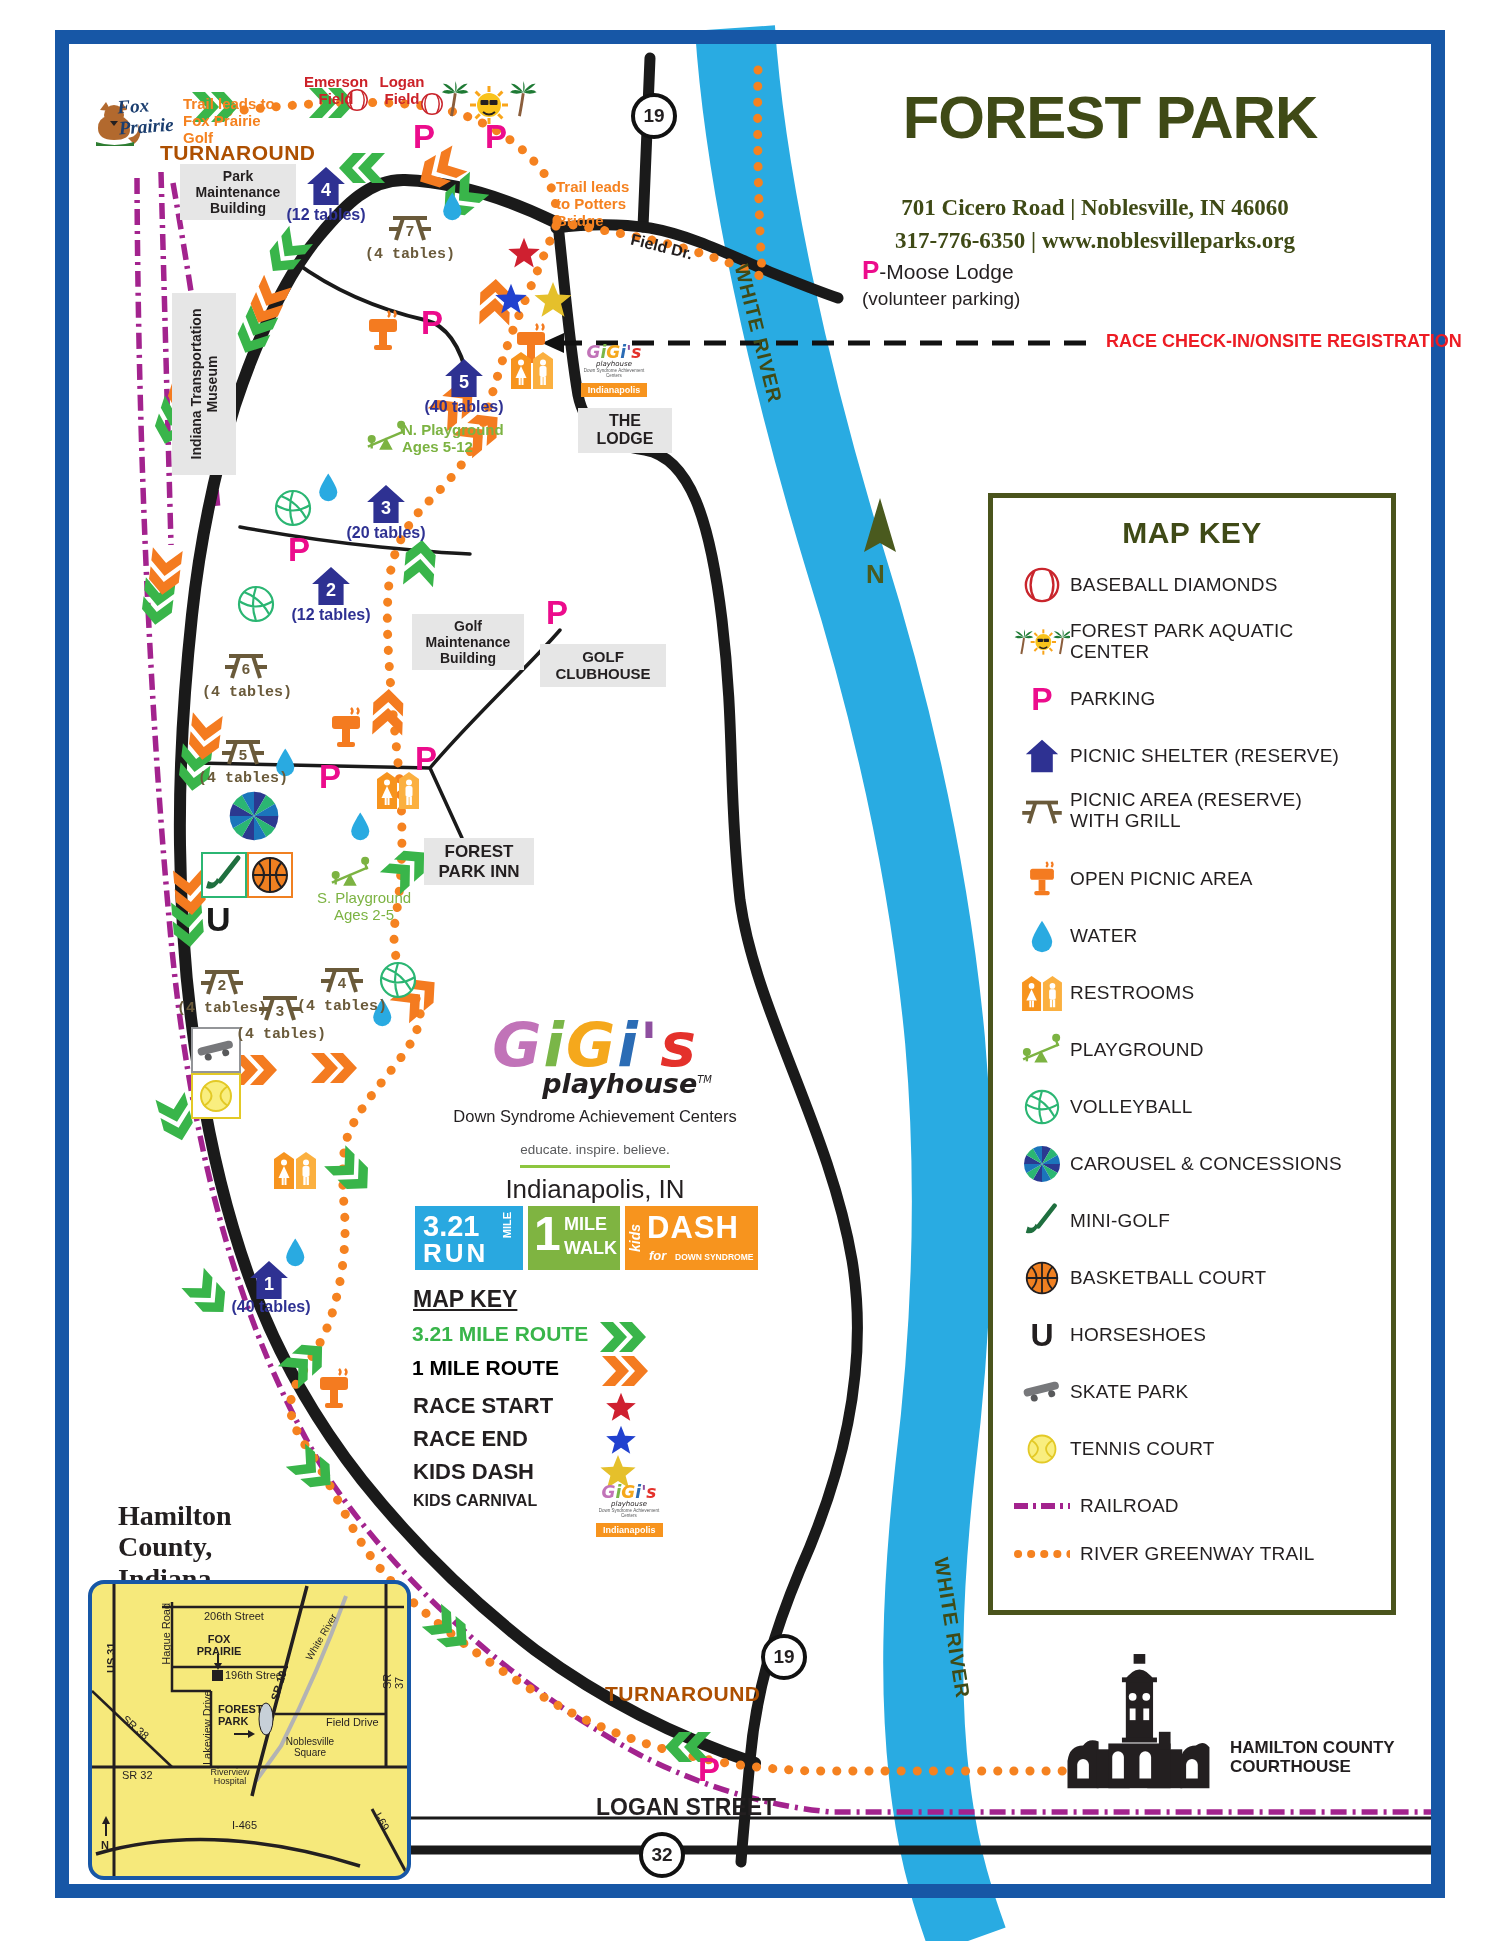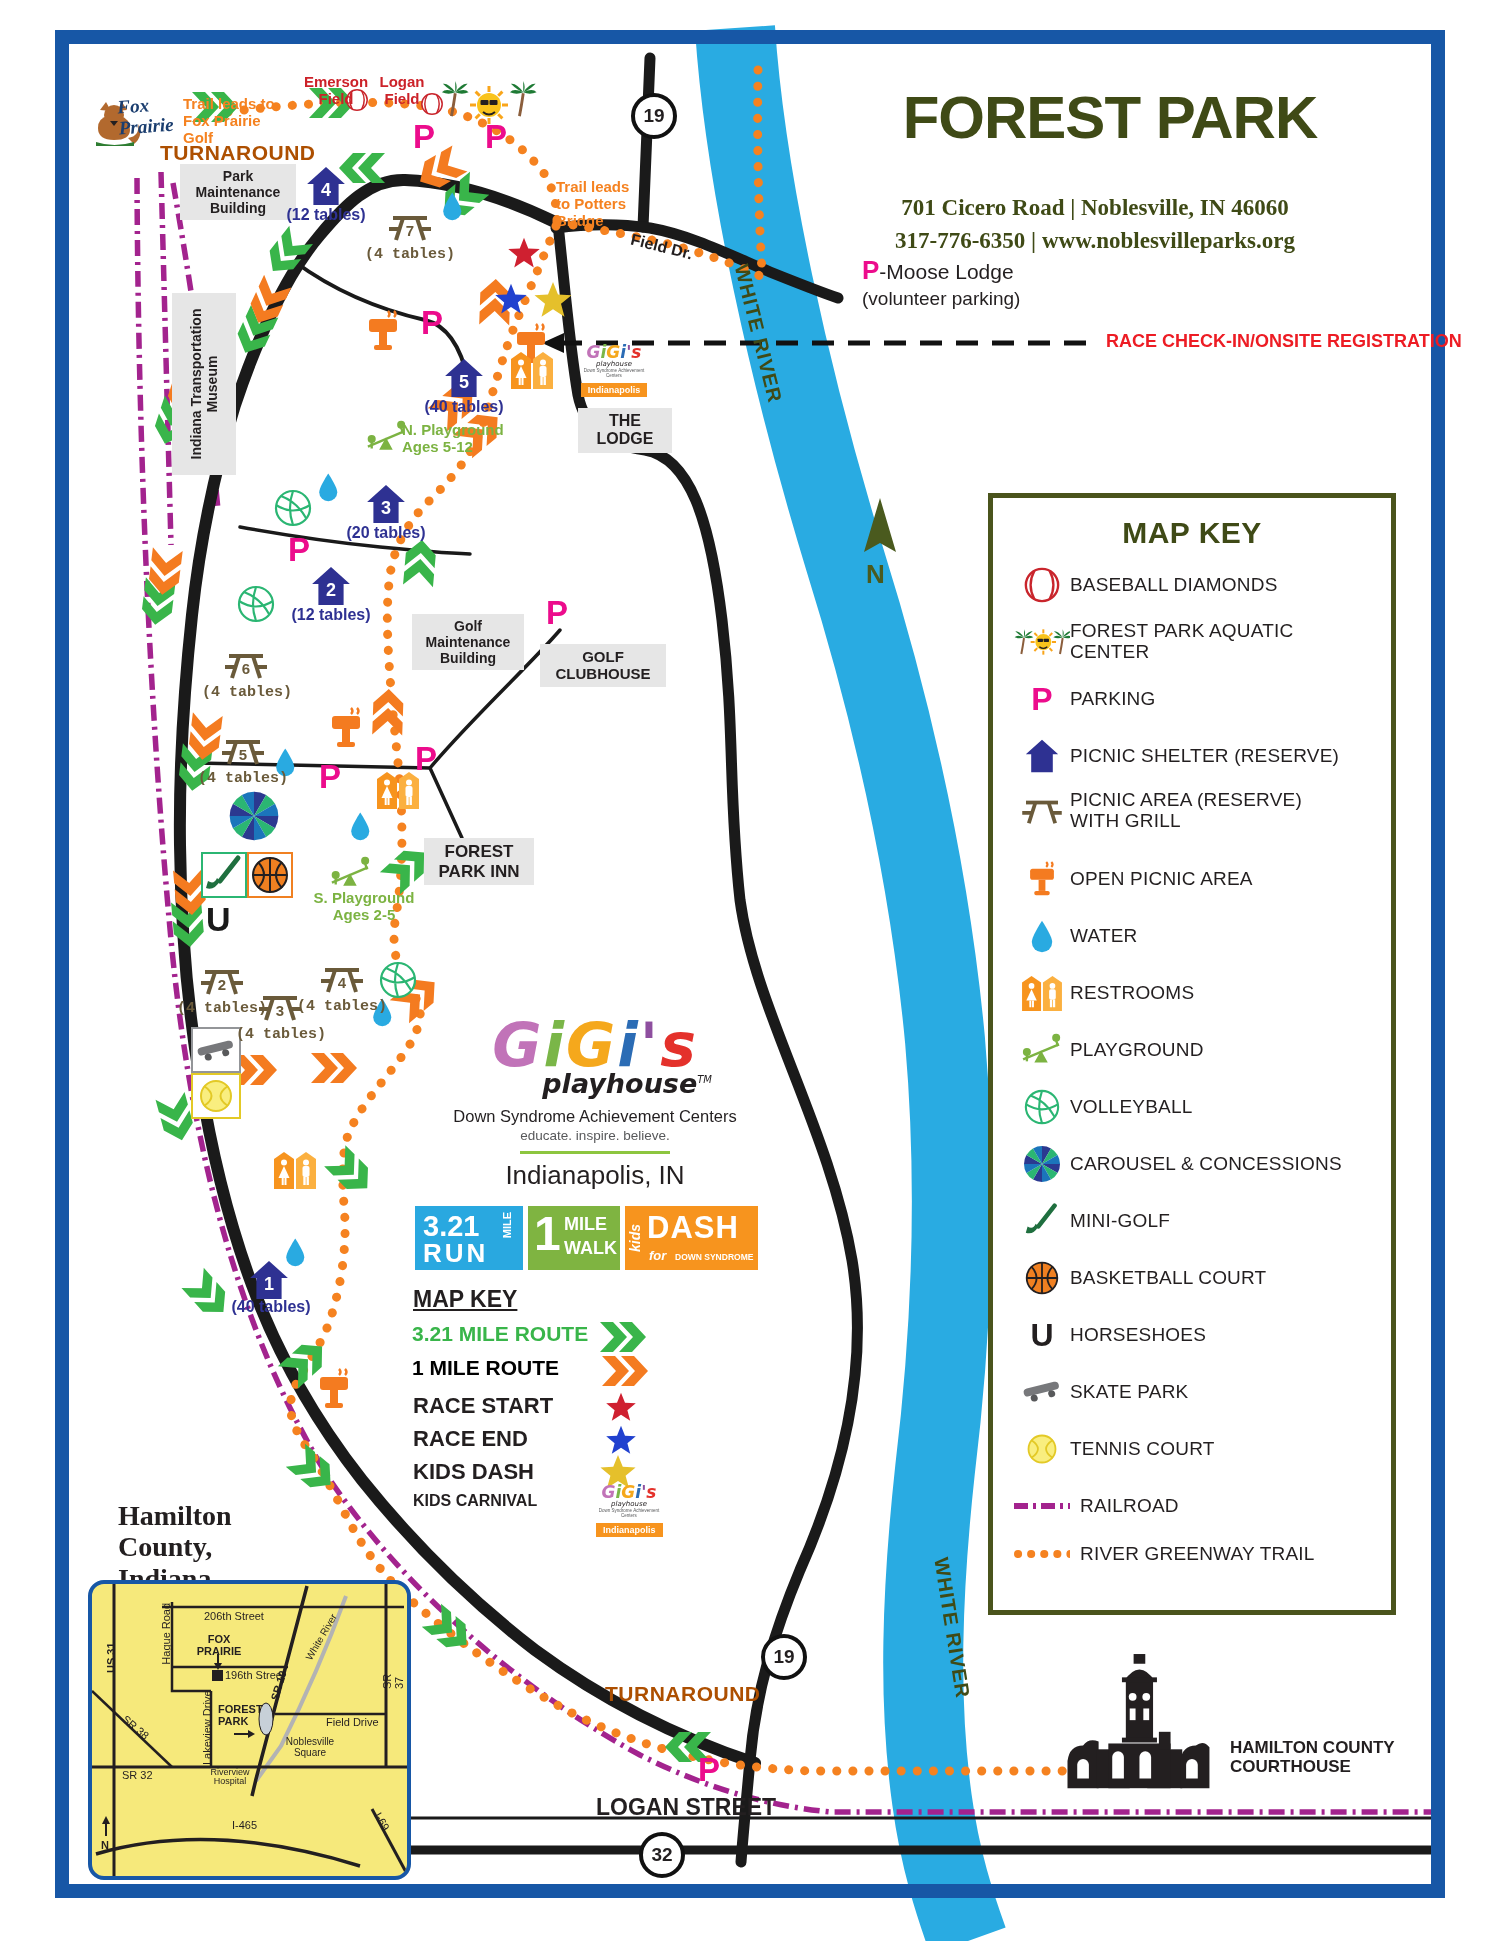--- a/index.html
+++ b/index.html
@@ -36,21 +36,21 @@
   .mklabel{font-size:19px;color:#231f20;line-height:1.1;letter-spacing:.2px;}
   .rk{position:absolute;font-weight:bold;}
   .gigi-big{position:absolute;left:452px;top:1018px;width:286px;text-align:center;}
   .gname{font-family:"DejaVu Sans",sans-serif;font-weight:bold;font-style:italic;
          font-size:60px;line-height:.9;letter-spacing:2px;}
   .gl0{color:#c173b8}.gl1{color:#7ab648}.gl2{color:#f5a81c}.gl3{color:#2b6cb5}.gl4{color:#8e4f9f}.gl5{color:#e4312b}
   .gplay{font-family:"DejaVu Sans",sans-serif;font-style:italic;font-weight:bold;
          font-size:27px;margin-top:-4px;text-align:right;padding-right:26px;}
   .gtm{font-size:10px;vertical-align:super;font-weight:normal;text-align:center;}
   .gsub{font-size:16.5px;color:#231f20;margin-top:8px;}
-  .gtag{font-size:13.5px;color:#58595b;margin-top:2px;}
+  .gtag{font-size:13.5px;color:#58595b;margin-top:16px;}
   .ghr{width:150px;height:3px;background:#8dc63f;margin:8px auto 6px auto;}
   .gcity{font-size:26px;color:#231f20;}
   .badge{position:absolute;top:1206px;height:64px;color:#fff;overflow:hidden;}
   .b-blue{left:415px;width:108px;background:#29a8e0;}
   .b-green{left:528px;width:92px;background:#7fb441;}
   .b-orange{left:625px;width:133px;background:#f7941e;}
   .gigi-mini{position:absolute;text-align:center;}
   .gm-name{font-family:"DejaVu Sans",sans-serif;font-weight:bold;font-style:italic;font-size:17px;line-height:1;}
   .gm-play{font-family:"DejaVu Sans",sans-serif;font-style:italic;font-size:7px;line-height:1;}
   .gm-sub{font-size:4.5px;color:#58595b;line-height:1.2;}
@@ -427,21 +427,21 @@
   <div class="ptab" style="left:320px;top:962px">
     <svg width="44" height="34" viewBox="0 0 44 34">
         <use href="#picnic"></use>
       </svg>
     <span class="num">4</span></div>
   <div class="tblbl c" style="left:342px;top:998px">(4 tables)</div>
 
   <div class="ushoe" style="left:206px;top:902px">U</div>
 
   <div class="lbl" style="left:402px;top:422px;width:108px;font-size:15px;font-weight:bold;color:#7cb342">N. Playground Ages 5-12</div>
-  <div class="lbl c" style="left:364px;top:890px;width:112px;font-size:15px;font-weight:bold;color:#7cb342">S. Playground Ages 2-5</div>
+  <div class="lbl c" style="left:364px;top:890px;width:112px;font-size:15px;font-weight:normal;color:#7cb342">S. Playground Ages 2-5</div>
   <div class="graybox" style="left:412px;top:614px;width:100px">Golf Maintenance Building</div>
   <div class="graybox" style="left:540px;top:644px;width:114px;font-size:15px">GOLF CLUBHOUSE</div>
   <div class="graybox" style="left:424px;top:838px;width:98px;font-size:17px">FOREST PARK INN</div>
 
   <div class="gigi-mini" style="left:578px;top:344px;width:72px">
     <div class="gm-name"><span class="gl0">G</span><span class="gl1">i</span><span class="gl2">G</span><span class="gl3">i</span><span class="gl4">'</span><span class="gl5">s</span></div>
     <div class="gm-play">playhouse</div>
     <div class="gm-sub">Down Syndrome Achievement Centers</div>
     <div class="gm-badge">Indianapolis</div>
   </div>

